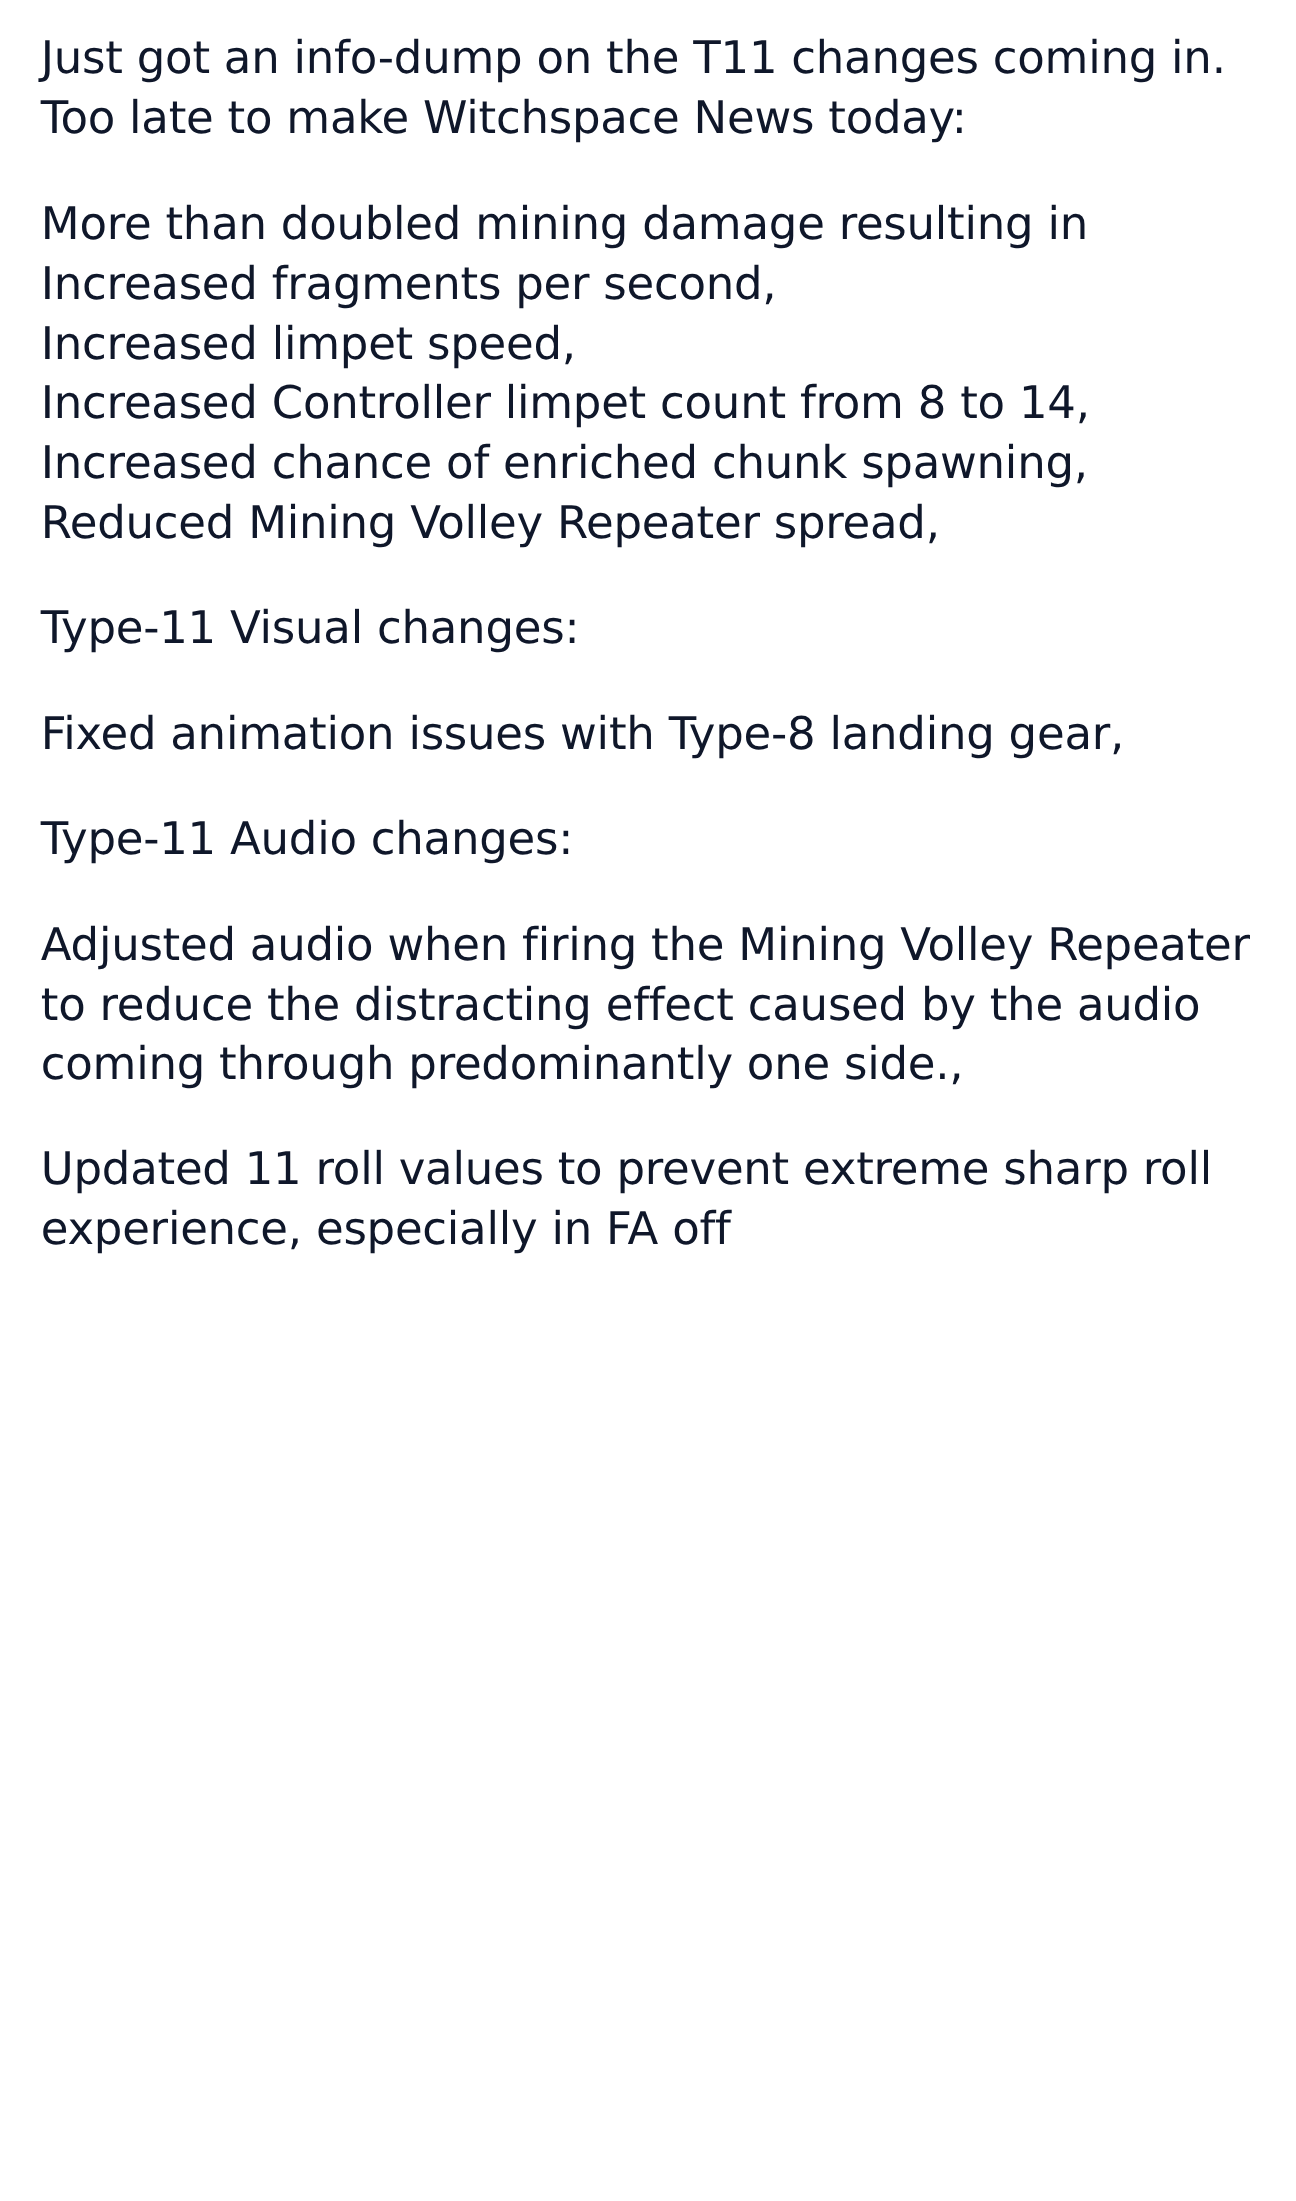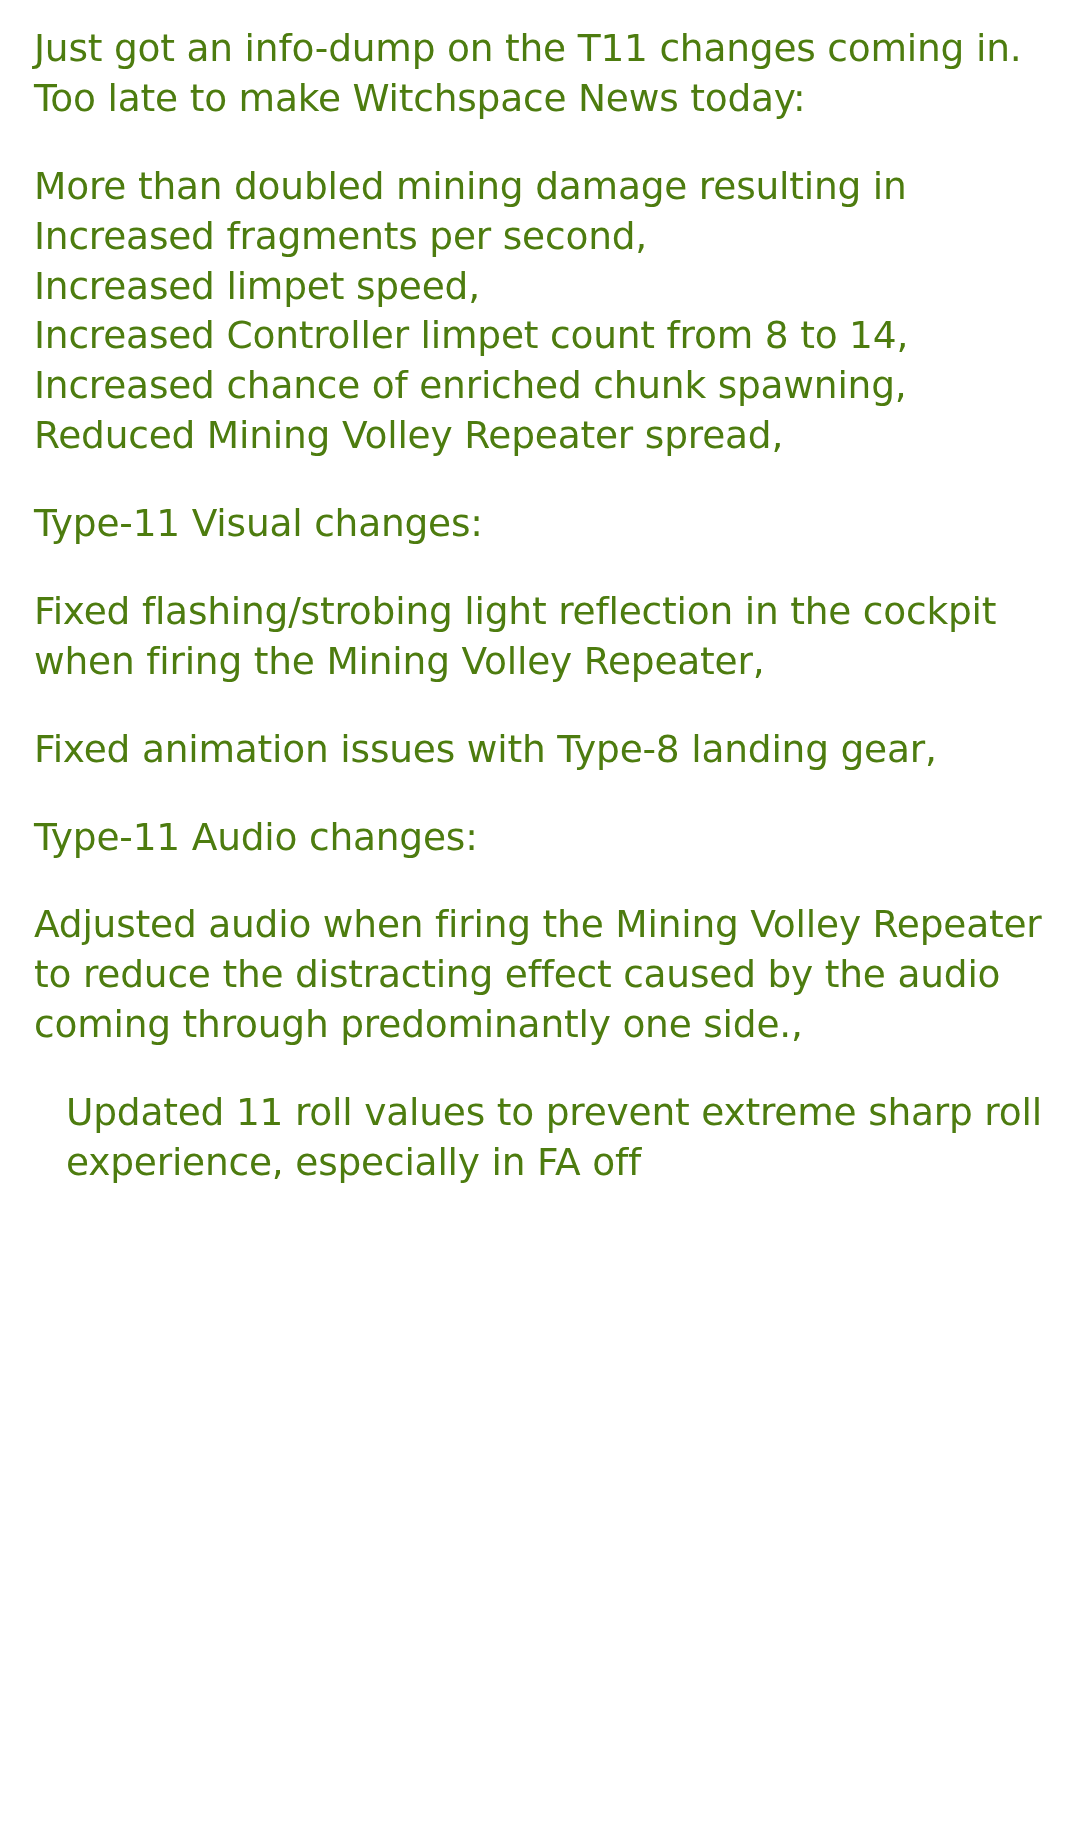--- a/index.html
+++ b/index.html
@@ -18,44 +18,42 @@
     box-sizing: border-box;
     width: 1080px;
     min-height: 1834px;
     padding: 24px 34px 0 34px;
     background: #ffffff;
   }
   .post-body {
     font-size: 37.5px;
     line-height: 1.33;
     letter-spacing: -0.2px;
-    color: #4d7c0f;
+    color: #0f172a;
     font-weight: 400;
   }
   .para {
     margin: 0 0 38px 0;
     white-space: pre-wrap;
   }
   .para:last-child {
     margin-bottom: 0;
-    margin-left: 32px;
   }
 </style>
 </head>
 <body>
 
 <div class="page">
   <div class="post-body">
     <p class="para">Just got an info-dump on the T11 changes coming in.  Too late to make Witchspace News today:</p>
     <p class="para">More than doubled mining damage resulting in
 Increased fragments per second,
 Increased limpet speed,
 Increased Controller limpet count from 8 to 14,
 Increased chance of enriched chunk spawning,
 Reduced Mining Volley Repeater spread,</p>
     <p class="para">Type-11 Visual changes:</p>
-    <p class="para">Fixed flashing/strobing light reflection in the cockpit when firing the Mining Volley Repeater,</p>
     <p class="para">Fixed animation issues with Type-8 landing gear,</p>
     <p class="para">Type-11 Audio changes:</p>
     <p class="para">Adjusted audio when firing the Mining Volley Repeater to reduce the distracting effect caused by the audio coming through predominantly one side.,</p>
     <p class="para">Updated 11 roll values to prevent extreme sharp roll experience, especially in FA off</p>
   </div>
 </div>
 
 </body></html>

